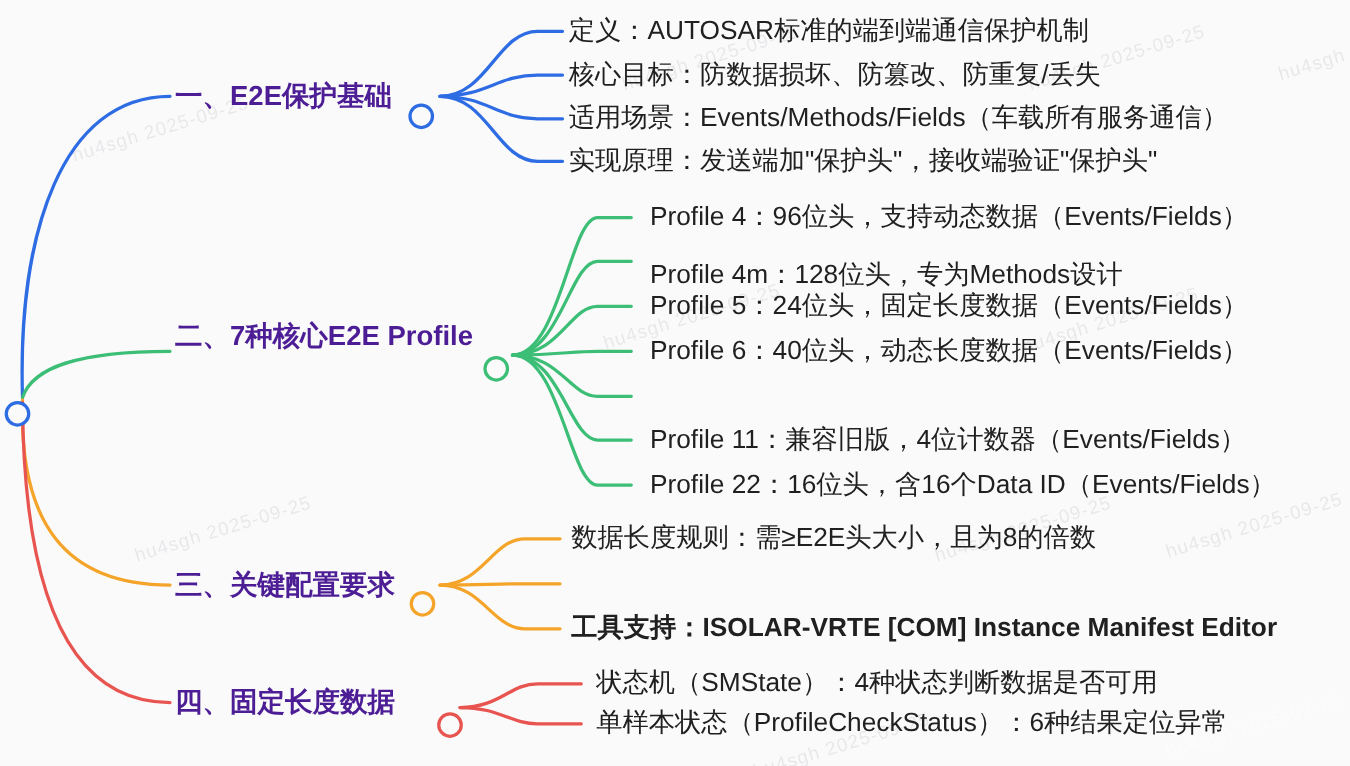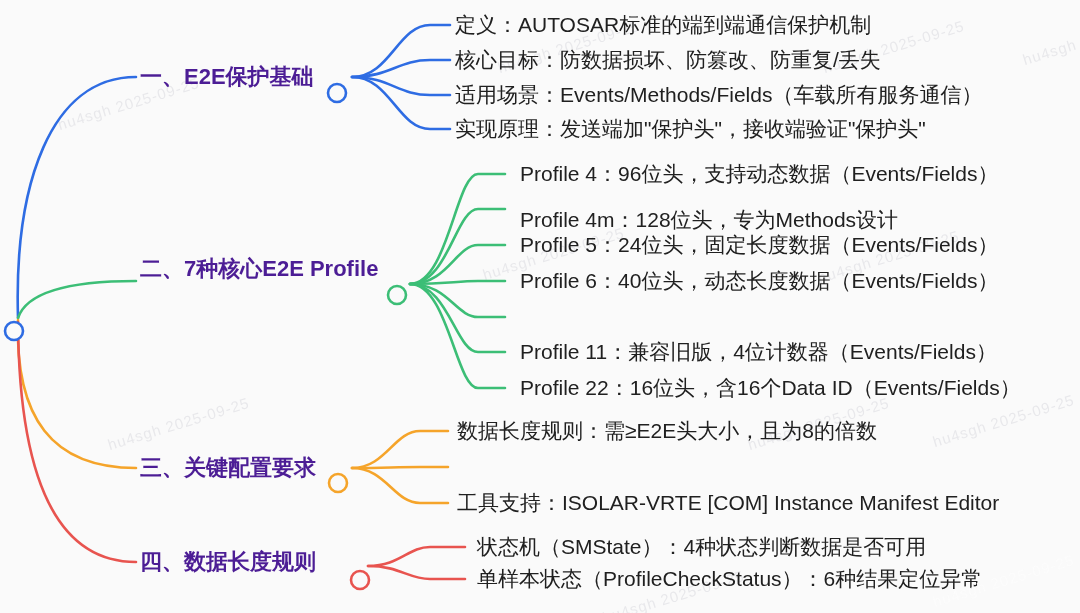--- a/index.html
+++ b/index.html
@@ -79,35 +79,35 @@
     <circle cx="14" cy="331" r="9" stroke="#2e6ce3"></circle>
     <circle cx="337" cy="93" r="9" stroke="#2e6ce3"></circle>
     <circle cx="397" cy="295" r="9" stroke="#3cbe76"></circle>
     <circle cx="338" cy="483" r="9" stroke="#f5a42a"></circle>
     <circle cx="360" cy="580" r="9" stroke="#e8544f"></circle>
   </svg>
 
   <div class="topic" style="left:140px;top:62px;">一、E2E保护基础</div>
   <div class="topic" style="left:140px;top:254px;">二、7种核心E2E Profile</div>
   <div class="topic" style="left:140px;top:453px;">三、关键配置要求</div>
-  <div class="topic" style="left:140px;top:547px;">四、数据长度规则</div>
+  <div class="topic" style="left:140px;top:547px;">四、固定长度数据</div>
 
   <div class="leaf" style="left:455px;top:10px;">定义：AUTOSAR标准的端到端通信保护机制</div>
   <div class="leaf" style="left:455px;top:45px;">核心目标：防数据损坏、防篡改、防重复/丢失</div>
   <div class="leaf" style="left:455px;top:80px;">适用场景：Events/Methods/Fields（车载所有服务通信）</div>
   <div class="leaf" style="left:455px;top:114px;">实现原理：发送端加"保护头"，接收端验证"保护头"</div>
 
   <div class="leaf" style="left:520px;top:159px;">Profile 4：96位头，支持动态数据（Events/Fields）</div>
   <div class="leaf" style="left:520px;top:194px;margin-top:11px;">Profile 4m：128位头，专为Methods设计</div>
   <div class="leaf" style="left:520px;top:230px;">Profile 5：24位头，固定长度数据（Events/Fields）</div>
   <div class="leaf" style="left:520px;top:266px;">Profile 6：40位头，动态长度数据（Events/Fields）</div>
   <div class="leaf" style="left:520px;top:337px;text-align:center;">Profile 11：兼容旧版，4位计数器（Events/Fields）</div>
   <div class="leaf" style="left:520px;top:373px;">Profile 22：16位头，含16个Data ID（Events/Fields）</div>
 
   <div class="leaf" style="left:457px;top:416px;">数据长度规则：需≥E2E头大小，且为8的倍数</div>
-  <div class="leaf" style="left:457px;top:488px;">工具支持：ISOLAR-VRTE [COM] Instance Manifest Editor</div>
+  <div class="leaf" style="left:457px;top:488px;font-weight:bold;">工具支持：ISOLAR-VRTE [COM] Instance Manifest Editor</div>
 
   <div class="leaf" style="left:477px;top:532px;">状态机（SMState）：4种状态判断数据是否可用</div>
   <div class="leaf" style="left:477px;top:564px;">单样本状态（ProfileCheckStatus）：6种结果定位异常</div>
 
   <span class="wm wm-light" style="left:930px;top:572px;">hu4sgh 2025-09-25</span>
 
 </div>
 
 </body></html>

